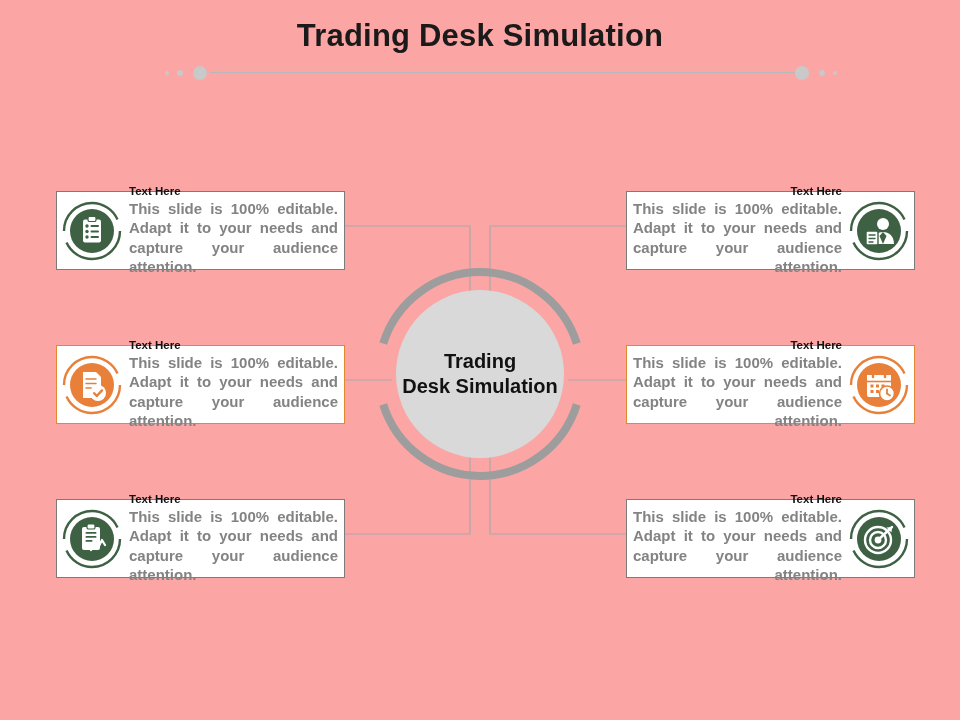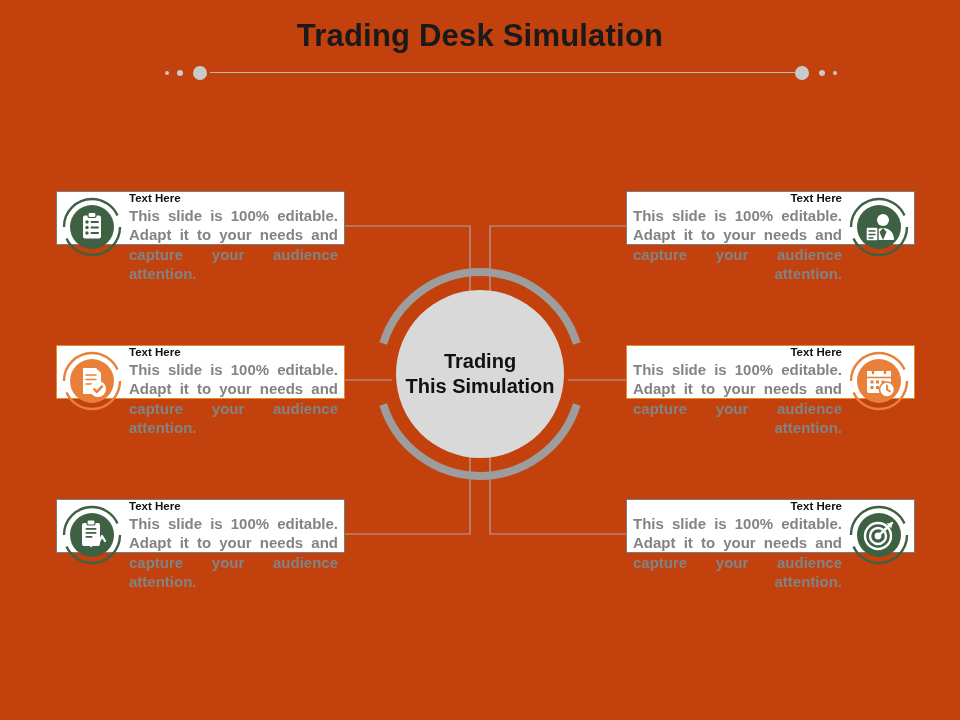--- a/index.html
+++ b/index.html
@@ -7,21 +7,21 @@
     padding: 0;
     background: #ffffff;
   }
   body {
     font-family: "Liberation Sans", sans-serif;
   }
   #slide {
     position: relative;
     width: 960px;
     height: 720px;
-    background: #c2410c;
+    background: #fca5a5;
     overflow: hidden;
   }
 
   
   .slide-title {
     position: absolute;
     top: 18px;
     left: 0;
     width: 960px;
     text-align: center;
@@ -103,25 +103,25 @@
     font-weight: bold;
     color: #111111;
     line-height: 1.25;
     text-align: center;
   }
 
   
   .card {
     position: absolute;
     width: 289px;
-    height: 54px;
+    height: 79px;
     background: #ffffff;
     box-sizing: border-box;
     display: flex;
-    align-items: flex-start;
+    align-items: center;
   }
   .card.green  { border: 1px solid #7b7b7b; }
   .card.orange { border: 1px solid #e0892f; }
 
   .card .icon-wrap {
     width: 70px;
     min-width: 70px;
     height: 70px;
     display: flex;
     align-items: center;
@@ -200,21 +200,21 @@
       <g fill="none" stroke="#9d9d9d" stroke-width="8">
         <path d="M 109,7 A 102,102 0 0 1 205.8,78.5"></path>
         <path d="M 205.8,139.5 A 102,102 0 0 1 109,211"></path>
         <path d="M 109,211 A 102,102 0 0 1 12.2,139.5"></path>
         <path d="M 12.2,78.5 A 102,102 0 0 1 109,7"></path>
       </g>
     </svg>
     <div class="hub-disc"></div>
     <div class="hub-label">
       <span>Trading</span>
-      <span>This Simulation</span>
+      <span>Desk Simulation</span>
     </div>
   </div>
 
   <div class="card green left" id="card-tl">
     <div class="icon-wrap">
       <svg width="62" height="62" viewBox="0 0 62 62" xmlns="http://www.w3.org/2000/svg">
         <g fill="none" stroke="#3e6144" stroke-width="2.4">
           <path d="M31,3 A28,28 0 0 1 56.5,19.5"></path>
           <path d="M59,31 A28,28 0 0 1 31,59"></path>
           <path d="M31,59 A28,28 0 0 1 5.5,42.5"></path>

